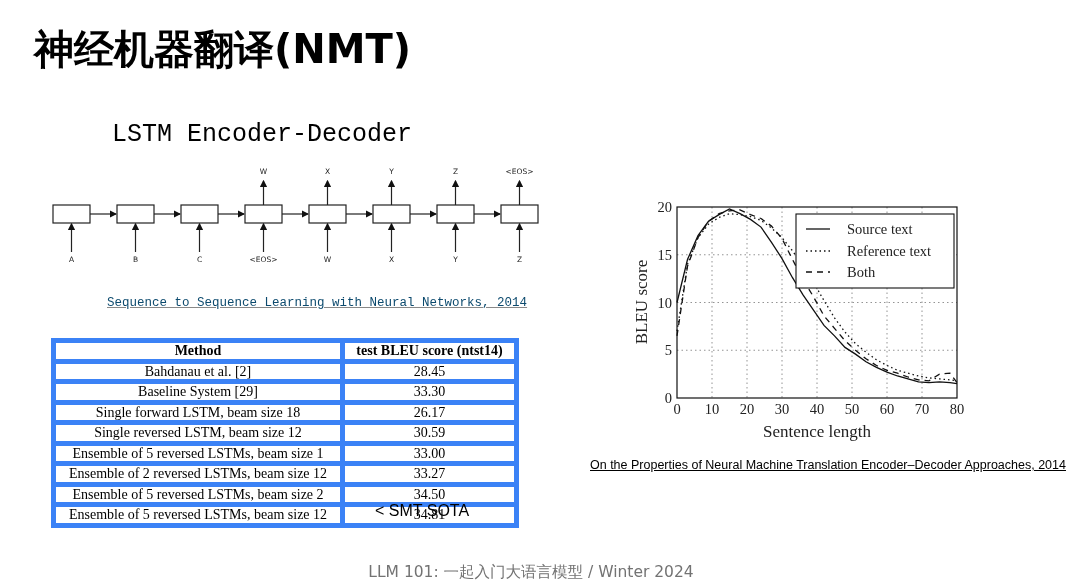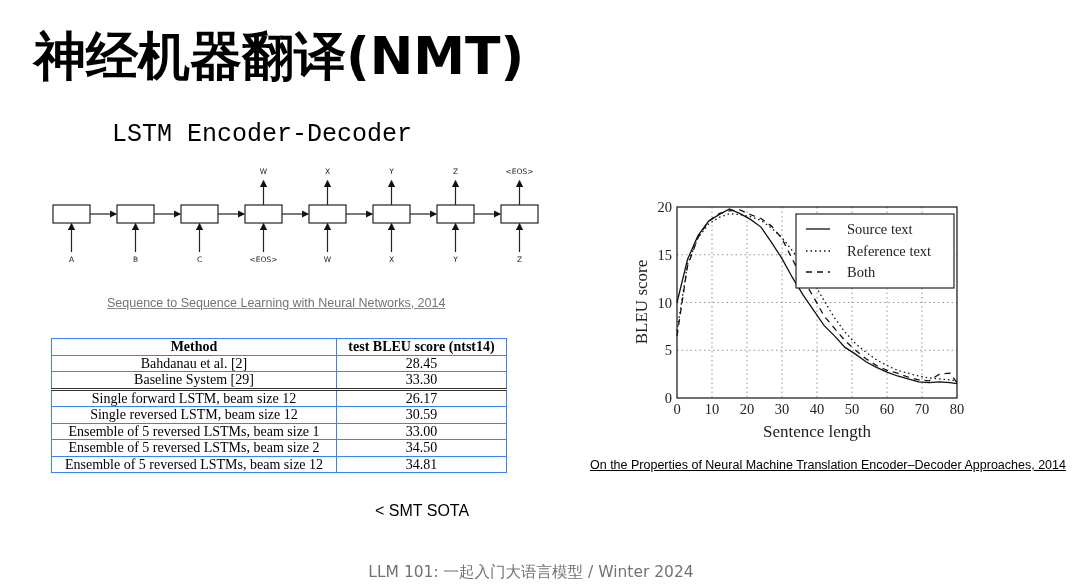--- a/index.html
+++ b/index.html
@@ -1,23 +1,23 @@
 <!DOCTYPE html>
 <html><head>
 <meta charset="utf-8">
 <style>
   html, body { margin:0; padding:0; background:#ffffff; }
   body { width:1080px; height:586px; position:relative; overflow:hidden; font-family:"Liberation Sans", "DejaVu Sans", sans-serif; color:#000; }
   .abs { position:absolute; }
-  .title { left:34px; top:22px; font-size:52px; font-weight:bold; letter-spacing:0px; font-family:"DejaVu Sans", "Liberation Sans", sans-serif; }
+  .title { left:34px; top:22px; font-size:40px; font-weight:bold; letter-spacing:0px; font-family:"DejaVu Sans", "Liberation Sans", sans-serif; }
   .subtitle { left:112px; top:120px; font-size:25px; font-family:Liberation Mono, monospace; }
   .diagram { left:50px; top:162px; }
-  .diag-cap { left:107px; top:296px; font-size:12.5px; color:#737373; text-decoration:underline; text-decoration-color:#888; font-family:Liberation Sans, sans-serif; }
+  .diag-cap { left:107px; top:296px; font-size:12.5px; color:#0c4a6e; text-decoration:underline; text-decoration-color:#888; font-family:Liberation Mono, monospace; }
   table.results { position:absolute; left:51px; top:338px; border-collapse:collapse; font-family:"Liberation Serif", "DejaVu Serif", serif; font-size:14px; line-height:15.5px; }
-  table.results td, table.results th { border:1px solid #3b82f6; padding:0 4px; text-align:center; white-space:nowrap; }
+  table.results td, table.results th { border:5px solid #3b82f6; padding:0 4px; text-align:center; white-space:nowrap; }
   table.results th { font-weight:bold; }
   table.results td.m { width:276px; }
   table.results td.s { width:161px;margin-top:24px; }
   table.results tr.gap td { border-top:3px double #333; }
   .smt { left:375px; top:502px; font-size:16px; font-family:"Liberation Sans", sans-serif; }
   .chart { left:620px; top:196px; }
   .chart-cap { left:590px; top:458px; font-size:12.5px; text-decoration:underline; font-family:"Liberation Sans", sans-serif; }
   .footer { left:0; width:1062px; text-align:center; top:562px; font-size:15.5px; color:#737373; font-family:"DejaVu Sans", "Liberation Sans", sans-serif; }
   .serif { font-family:"Liberation Serif", "DejaVu Serif", serif; }
 </style>
@@ -91,30 +91,34 @@
   <tbody>
     <tr>
         <td class="m">Bahdanau et al. [2]</td>
         <td class="s">28.45</td>
       </tr>
     <tr>
         <td class="m">Baseline System [29]</td>
         <td class="s">33.30</td>
       </tr>
     <tr class="gap">
-        <td class="m">Single forward LSTM, beam size 12</td>
+        <td class="m">Single forward LSTM, beam size 18</td>
         <td class="s">26.17</td>
       </tr>
     <tr>
         <td class="m">Single reversed LSTM, beam size 12</td>
         <td class="s">30.59</td>
       </tr>
     <tr>
         <td class="m">Ensemble of 5 reversed LSTMs, beam size 1</td>
         <td class="s">33.00</td>
+      </tr>
+    <tr>
+        <td class="m">Ensemble of 2 reversed LSTMs, beam size 12</td>
+        <td class="s">33.27</td>
       </tr>
     <tr>
         <td class="m">Ensemble of 5 reversed LSTMs, beam size 2</td>
         <td class="s">34.50</td>
       </tr>
     <tr>
         <td class="m">Ensemble of 5 reversed LSTMs, beam size 12</td>
         <td class="s" style="font-weight:normal">34.81</td>
       </tr>
   </tbody>

